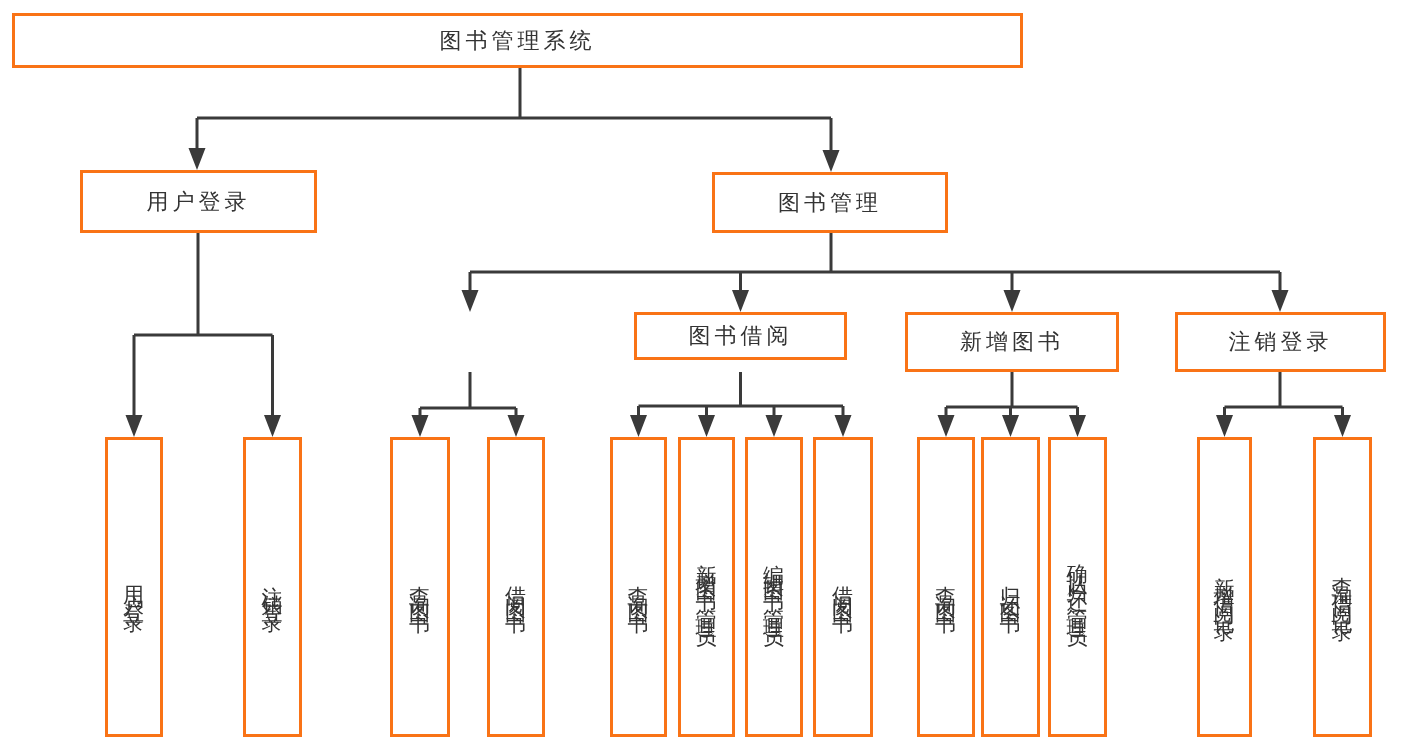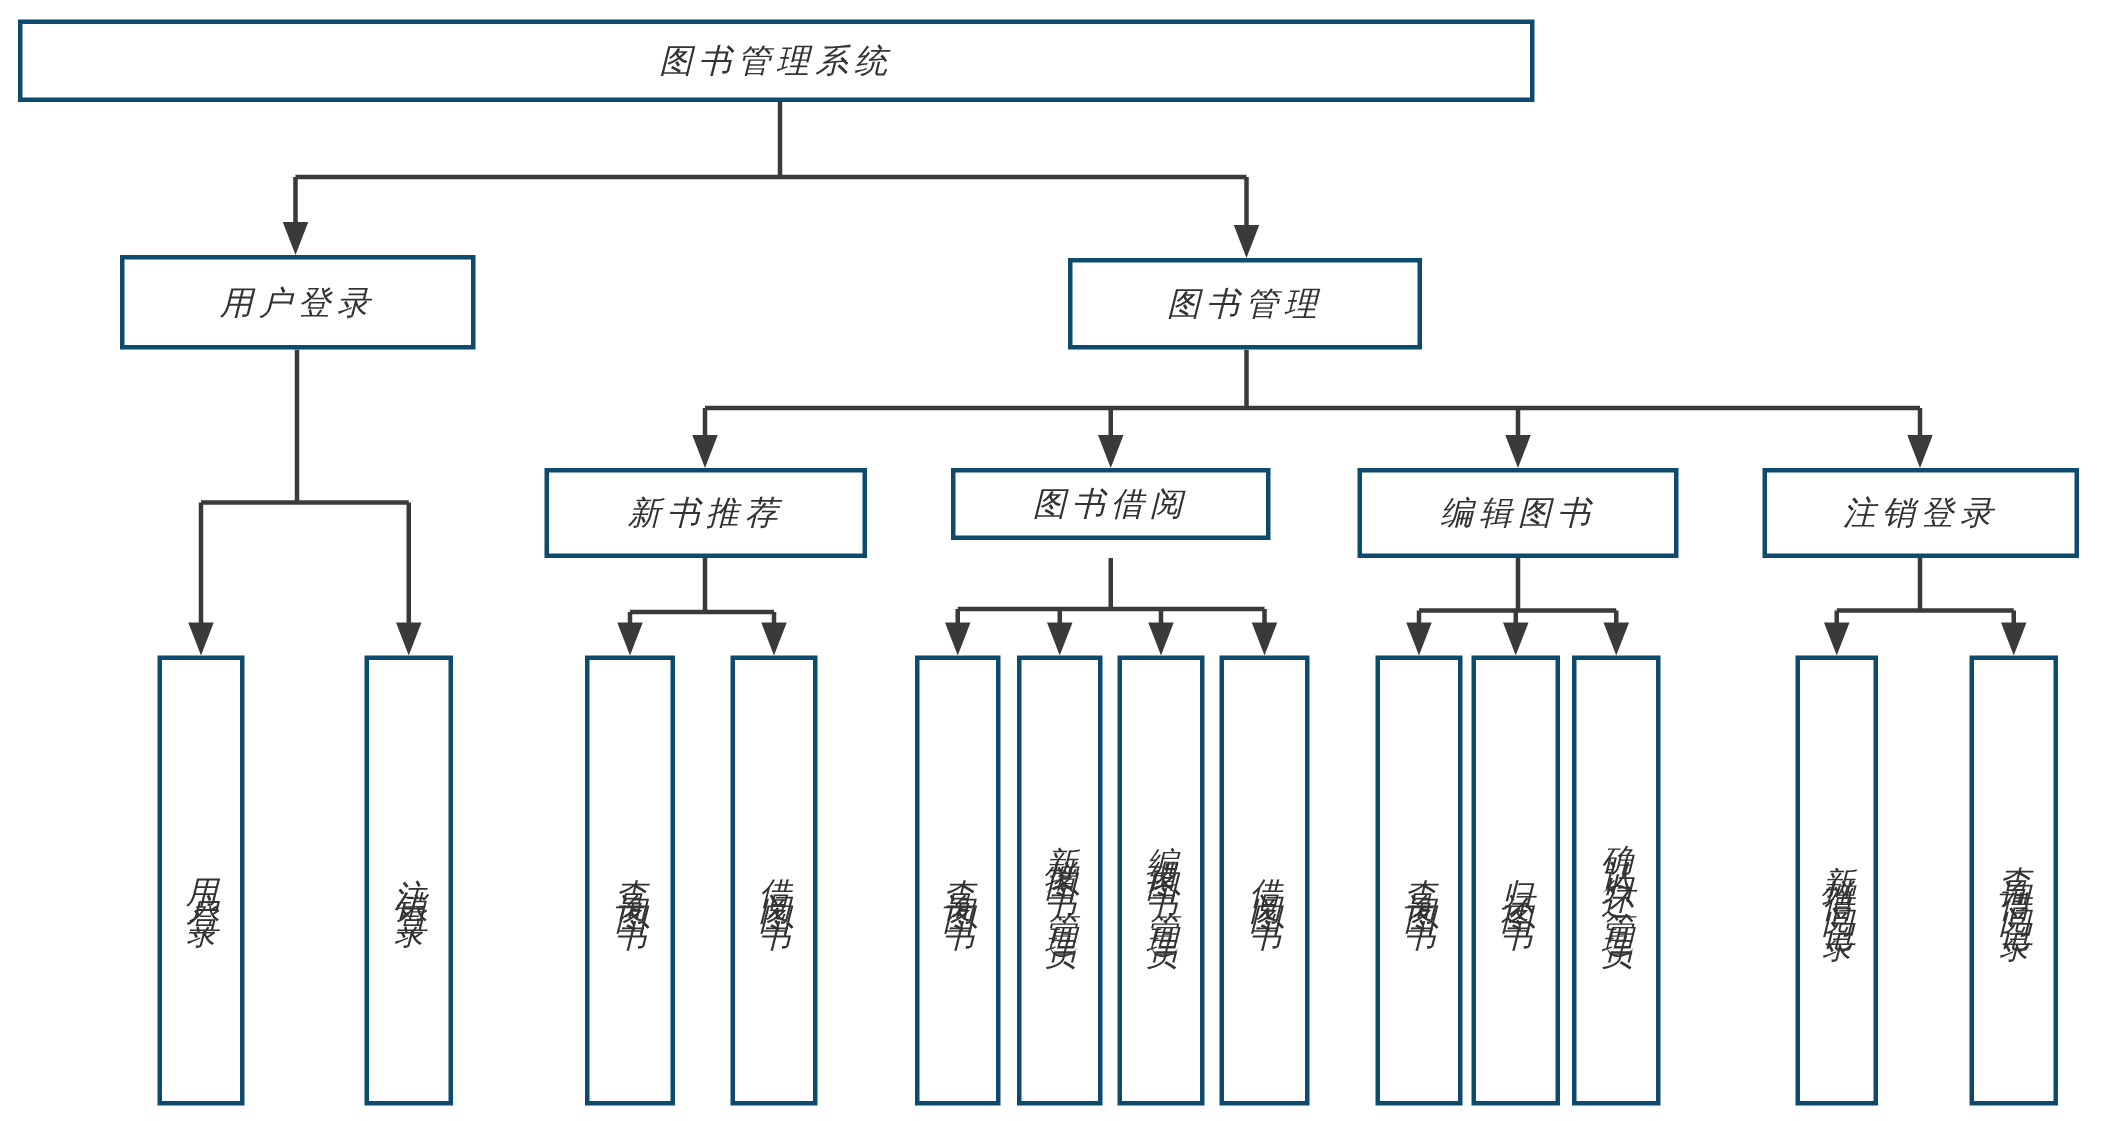--- a/index.html
+++ b/index.html
@@ -14,27 +14,26 @@
   }
   .connectors {
     position: absolute;
     left: 0; top: 0;
     width: 1405px; height: 747px;
     z-index: 1;
   }
   .node {
     position: absolute;
     box-sizing: border-box;
-    border: 3px solid #0c4a6e;
+    border: 3px solid #f97316;
     background: #ffffff;
     display: flex;
     align-items: center;
     justify-content: center;
     z-index: 2;
-    font-style: italic;
   }
   .node .lbl {
     font-size: 22px;
     letter-spacing: 4px;
     color: #333333;
     white-space: nowrap;
   }
   .leaf .vlbl {
     writing-mode: vertical-lr;
     text-orientation: mixed;
@@ -120,28 +119,25 @@
     <span class="lbl">图书管理系统</span>
   </div>
 
   <div class="node" style="left:80px; top:170px; width:237px; height:63px;">
     <span class="lbl">用户登录</span>
   </div>
   <div class="node" style="left:712px; top:172px; width:236px; height:61px;">
     <span class="lbl">图书管理</span>
   </div>
 
-  <div class="node" style="left:363px; top:312px; width:215px; height:60px;">
-    <span class="lbl">新书推荐</span>
-  </div>
   <div class="node" style="left:634px; top:312px; width:213px; height:48px;">
     <span class="lbl">图书借阅</span>
   </div>
   <div class="node" style="left:905px; top:312px; width:214px; height:60px;">
-    <span class="lbl">编辑图书</span>
+    <span class="lbl">新增图书</span>
   </div>
   <div class="node" style="left:1175px; top:312px; width:211px; height:60px;">
     <span class="lbl">注销登录</span>
   </div>
 
   <div class="node leaf" style="left:105px; top:437px; width:58px; height:300px;">
     <span class="vlbl">用户登录</span>
   </div>
   <div class="node leaf" style="left:243px; top:437px; width:59px; height:300px;">
     <span class="vlbl">注销登录</span>

